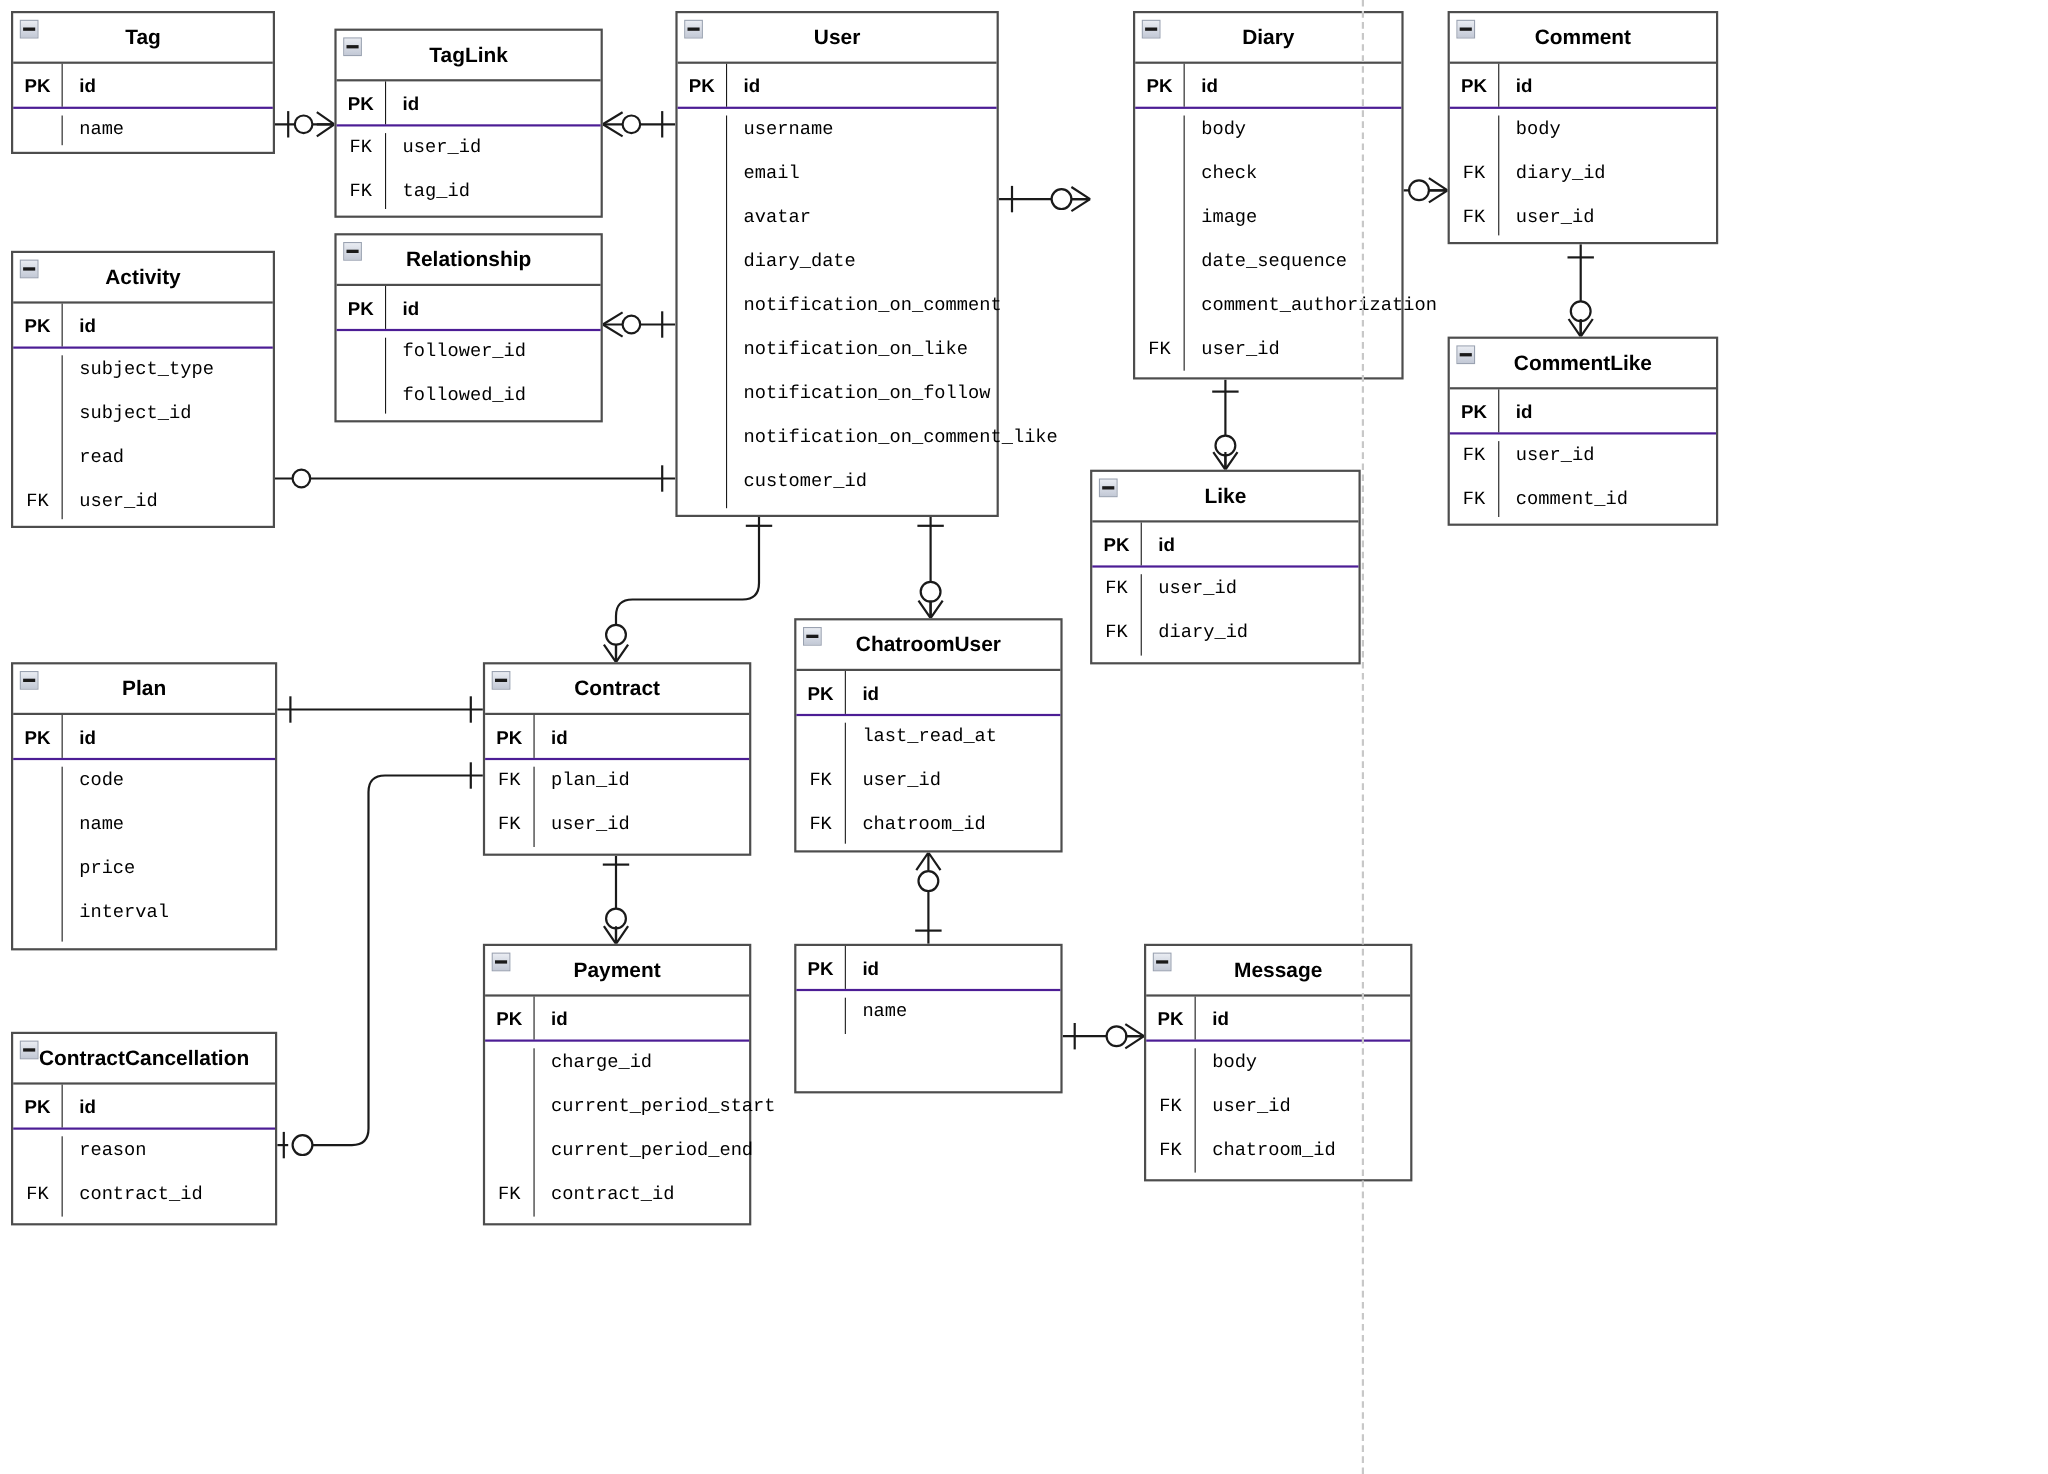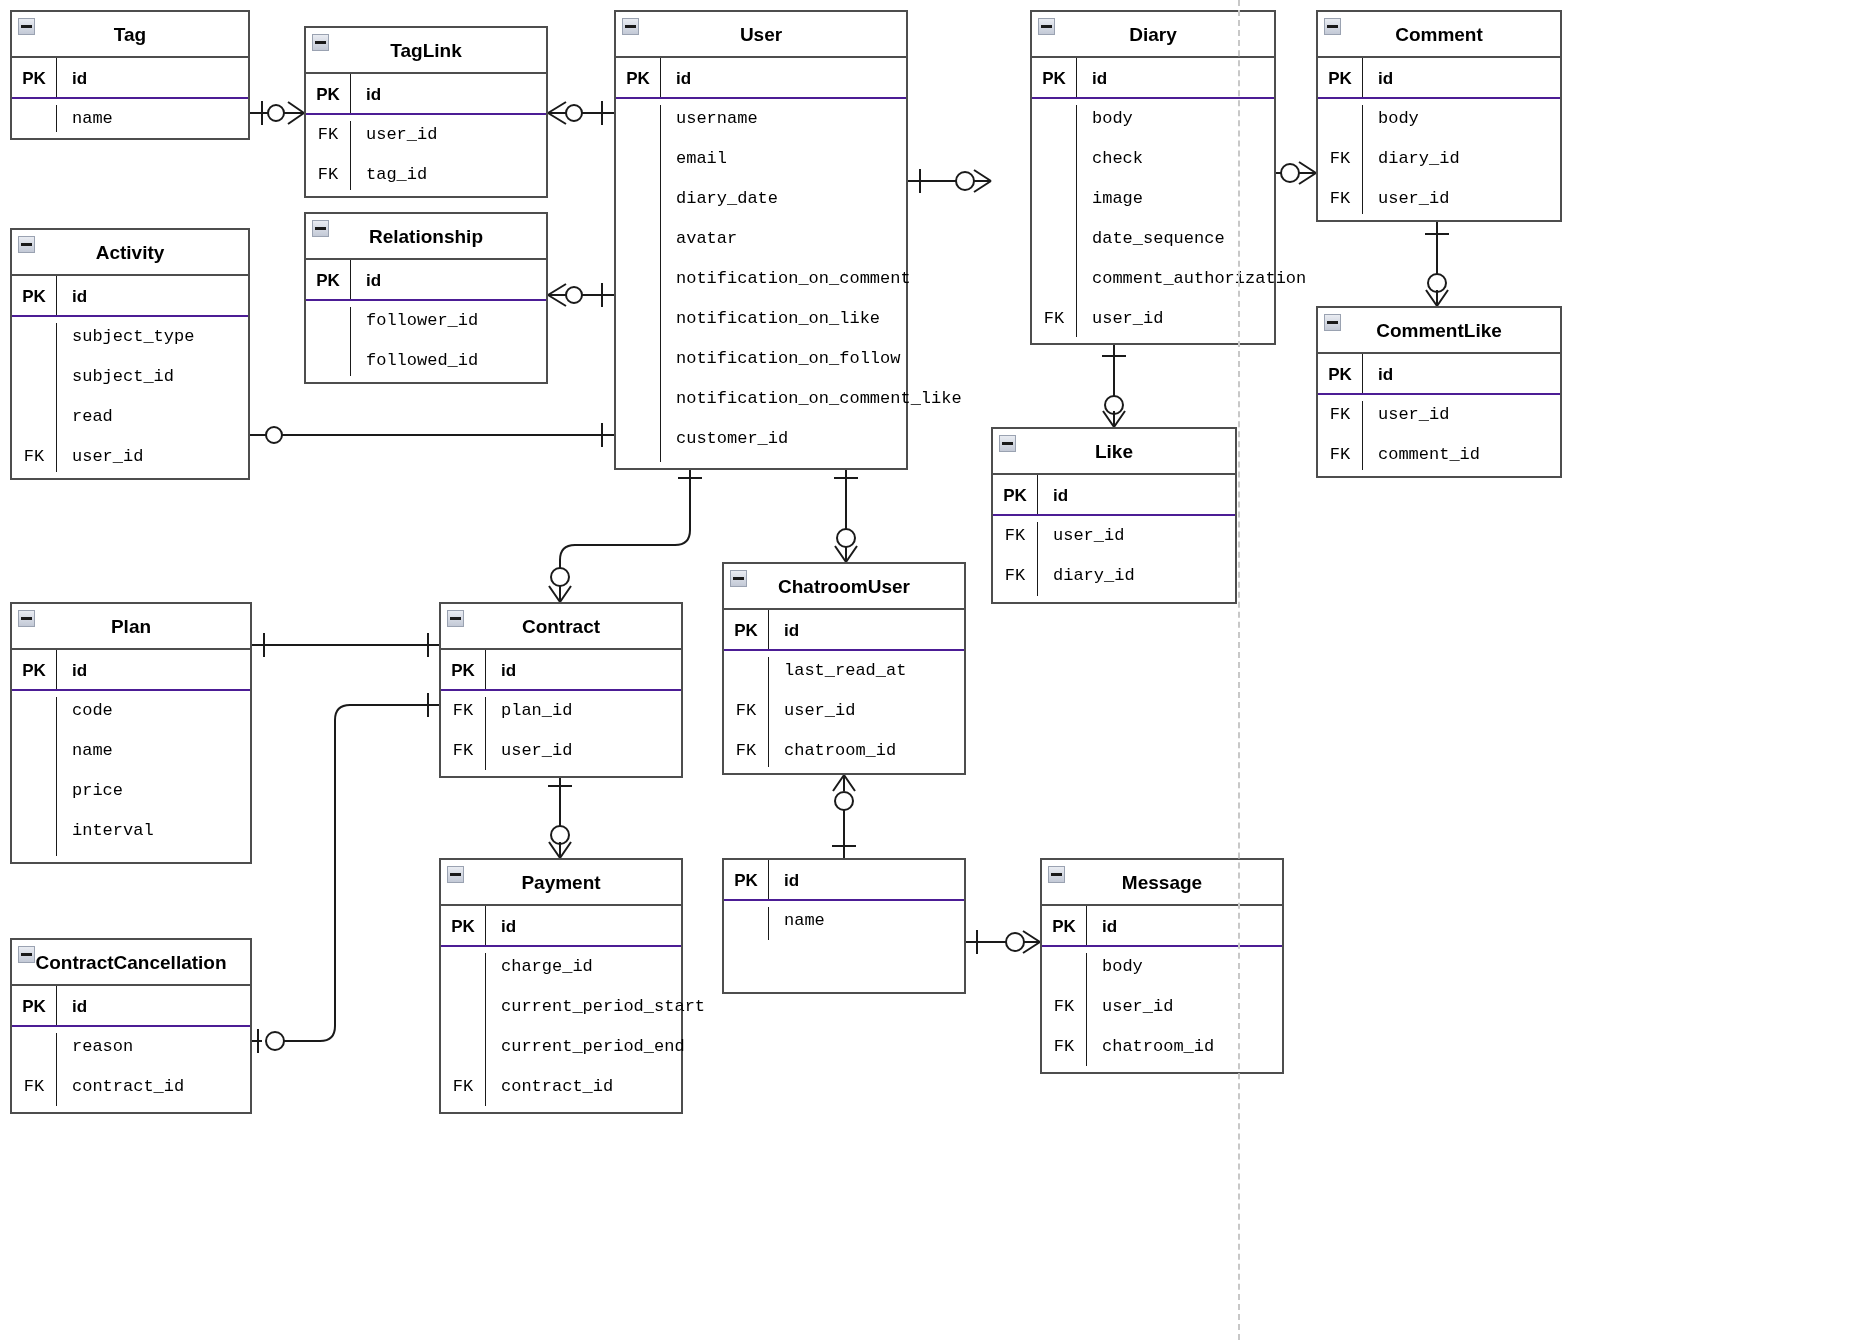--- a/index.html
+++ b/index.html
@@ -294,25 +294,25 @@
           <div class="row">
             <span class="key-cell"></span>
             <span class="name-cell">username</span>
           </div>
           <div class="row">
             <span class="key-cell"></span>
             <span class="name-cell">email</span>
           </div>
           <div class="row">
             <span class="key-cell"></span>
+            <span class="name-cell">avatar</span>
+          </div>
+          <div class="row">
+            <span class="key-cell"></span>
             <span class="name-cell">diary_date</span>
-          </div>
-          <div class="row">
-            <span class="key-cell"></span>
-            <span class="name-cell">avatar</span>
           </div>
           <div class="row">
             <span class="key-cell"></span>
             <span class="name-cell">notification_on_comment</span>
           </div>
           <div class="row">
             <span class="key-cell"></span>
             <span class="name-cell">notification_on_like</span>
           </div>
           <div class="row">

